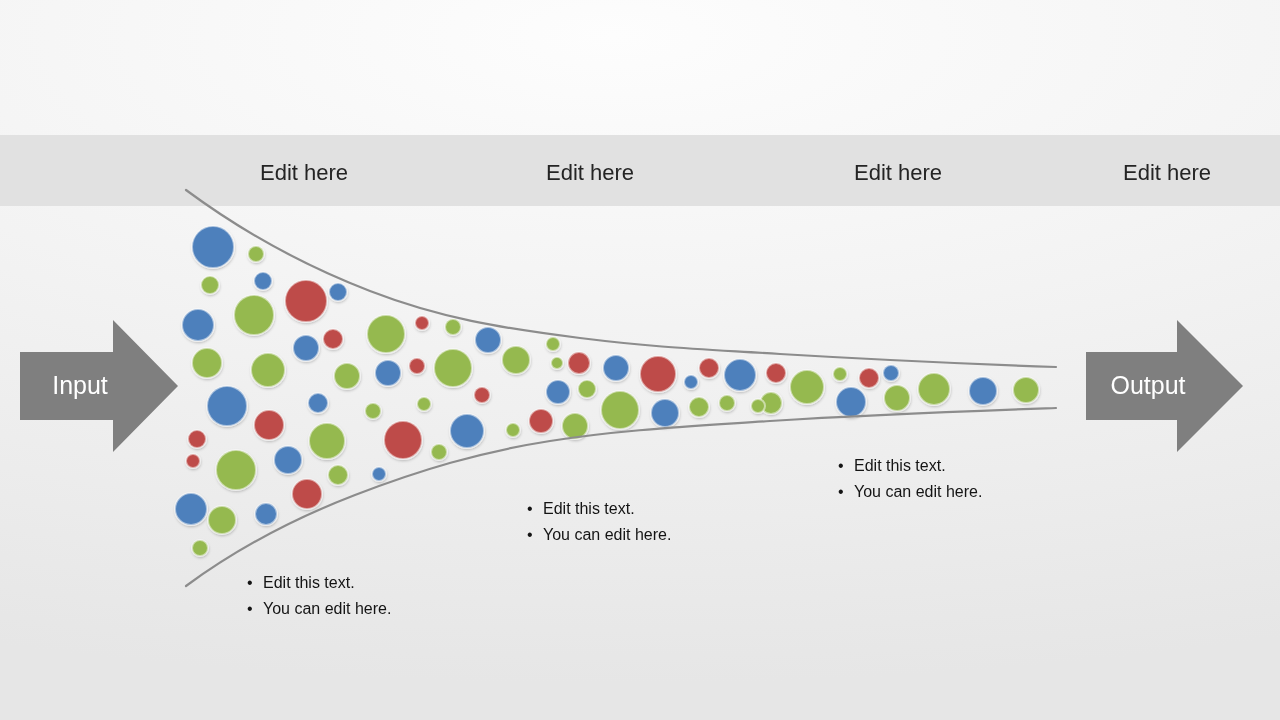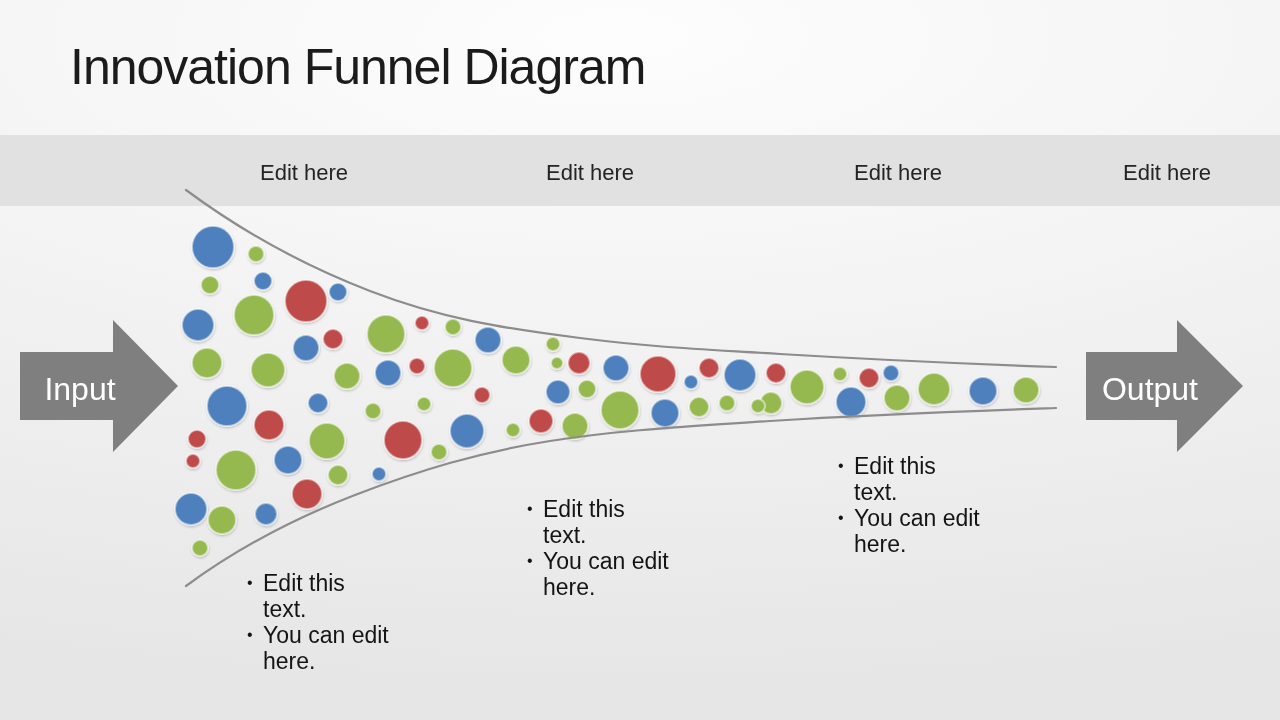--- a/index.html
+++ b/index.html
@@ -16,43 +16,42 @@
     font-size:50px;letter-spacing:-1px;color:#1b1b1b;white-space:nowrap;
   }
   .stage-labels{position:absolute;left:0;top:0;width:100%;height:100%;pointer-events:none;padding-left:28px;}
   .stage-label{
     position:absolute;top:160px;width:140px;text-align:center;
     font-size:22px;color:#242424;pointer-events:auto;
   }
   .funnel-svg{position:absolute;left:0;top:0;}
   .arrow-label{
     position:absolute;width:100px;text-align:center;
-    font-size:32px;color:#ffffff;
+    font-size:25px;color:#ffffff;
   }
   .arrow-label.input{left:30px;top:371px;}
-  .arrow-label.output{left:1098px;top:371px;text-align:right;}
+  .arrow-label.output{left:1098px;top:371px;}
   .notes-layer{position:absolute;left:0;top:0;width:100%;height:100%;pointer-events:none;}
   .note-block{position:absolute;pointer-events:auto;}
   .note-block ul{margin:0;padding:0;list-style:none;width:146px;}
   .note-block li{
     position:relative;padding-left:17px;
-    font-size:23px;line-height:26px;color:#141414;
+    font-size:16px;line-height:26px;color:#141414;
   }
   .note-block li::before{
     content:"\2022";position:absolute;left:1px;top:0;font-size:16px;color:#141414;
   }
 </style>
 </head>
 <body>
 
 <div class="slide">
 
   <div class="stage-band" style="background: rgb(225, 225, 225);"></div>
 
-  <div class="page-title">Innovation Funnel Diagram</div>
 
   <div class="stage-labels">
       <div class="stage-label" style="left: 234px;">Edit here</div>
       <div class="stage-label" style="left: 520px;">Edit here</div>
       <div class="stage-label" style="left: 828px;">Edit here</div>
       <div class="stage-label" style="left: 1097px;">Edit here</div>
     </div>
 
   <svg class="funnel-svg" width="1280" height="720" viewBox="0 0 1280 720">
     <defs>

